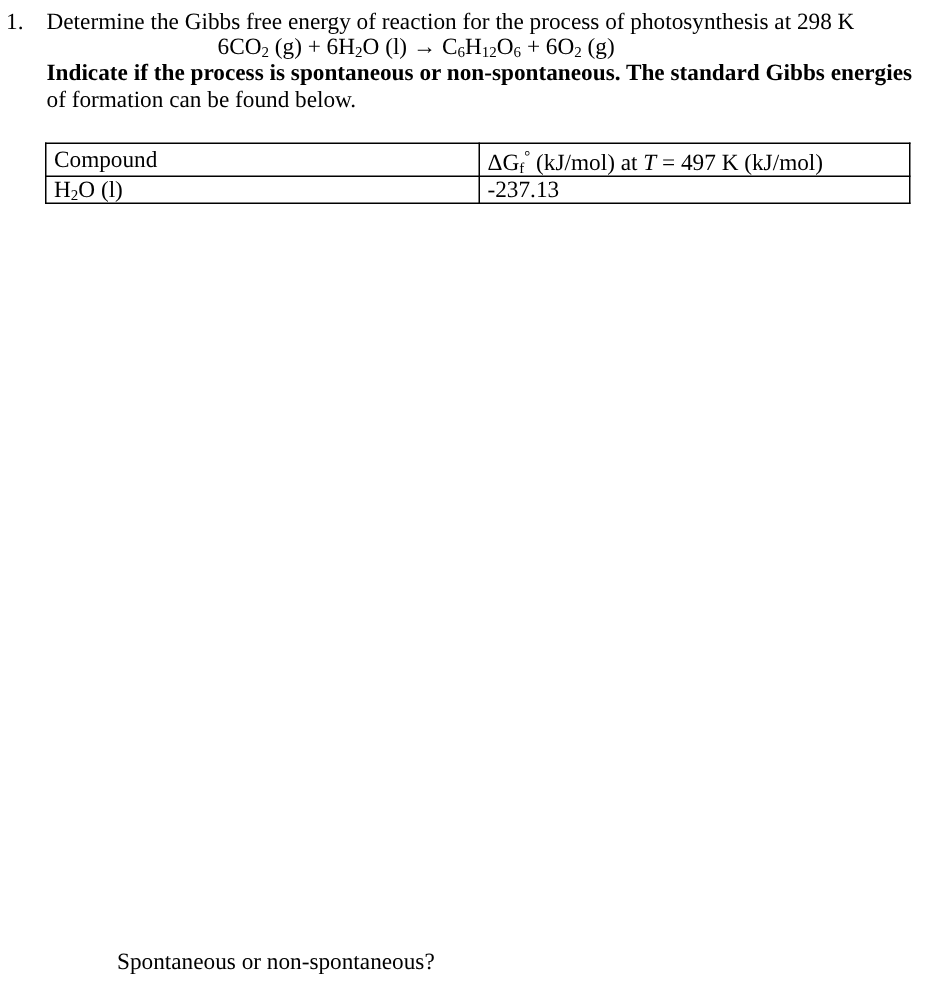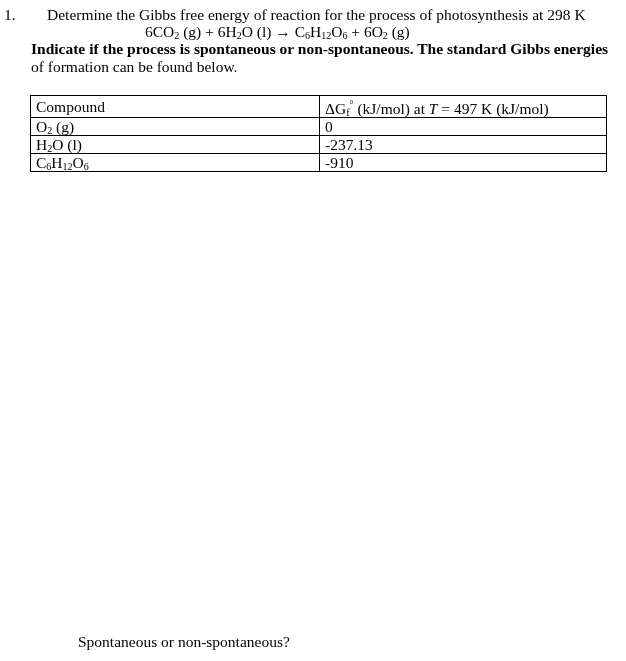--- a/index.html
+++ b/index.html
@@ -3,21 +3,21 @@
 <meta charset="utf-8">
 <style>
   html, body { margin: 0; padding: 0; background: #ffffff; }
   body {
     width: 626px; height: 661px; position: relative; overflow: hidden;
     font-family: "Liberation Serif", "DejaVu Serif", serif;
     color: #000; font-size: 15.5px;
   }
   .line { position: absolute; white-space: nowrap; line-height: 18px; }
   #num { left: 4px; top: 6px; }
-  #q1 { left: 47px; top: 6px; }
+  #q1 { left: 31px; top: 6px; }
   #eq { left: 145px; top: 23px; }
   #q2 { left: 31px; top: 40px; font-weight: bold; }
   #q3 { left: 31px; top: 58px; }
   sub { font-size: 10px; vertical-align: -2px; line-height: 0; }
   table {
     position: absolute; left: 30px; top: 95px;
     border-collapse: collapse; width: 577px;
     font-size: 15.5px;
   }
   td {
@@ -40,27 +40,19 @@
 <div class="line" id="q2">Indicate if the process is spontaneous or non-spontaneous. The standard Gibbs energies</div>
 <div class="line" id="q3">of formation can be found below.</div>
 
 <table>
   <tbody>
       <tr>
     <td class="c1">Compound</td>
     <td><span>ΔG</span><sub>f</sub><sup style="font-size:10px;">°</sup><span> (kJ/mol) at </span><i>T</i><span> = 497 K (kJ/mol)</span></td>
   </tr>
   <tr>
-    <td class="c1"><span>O</span><sub>2</sub><span> (g)</span></td>
-    <td>0</td>
-  </tr>
-  <tr>
     <td class="c1"><span>H</span><sub>2</sub><span>O (l)</span></td>
     <td>-237.13</td>
-  </tr>
-  <tr>
-    <td class="c1"><span>C</span><sub>6</sub><span>H</span><sub>12</sub><span>O</span><sub>6</sub></td>
-    <td>-910</td>
   </tr>
 </tbody>
   </table>
 
 <div class="line" id="footer">Spontaneous or non-spontaneous?</div>
 
 </body></html>

